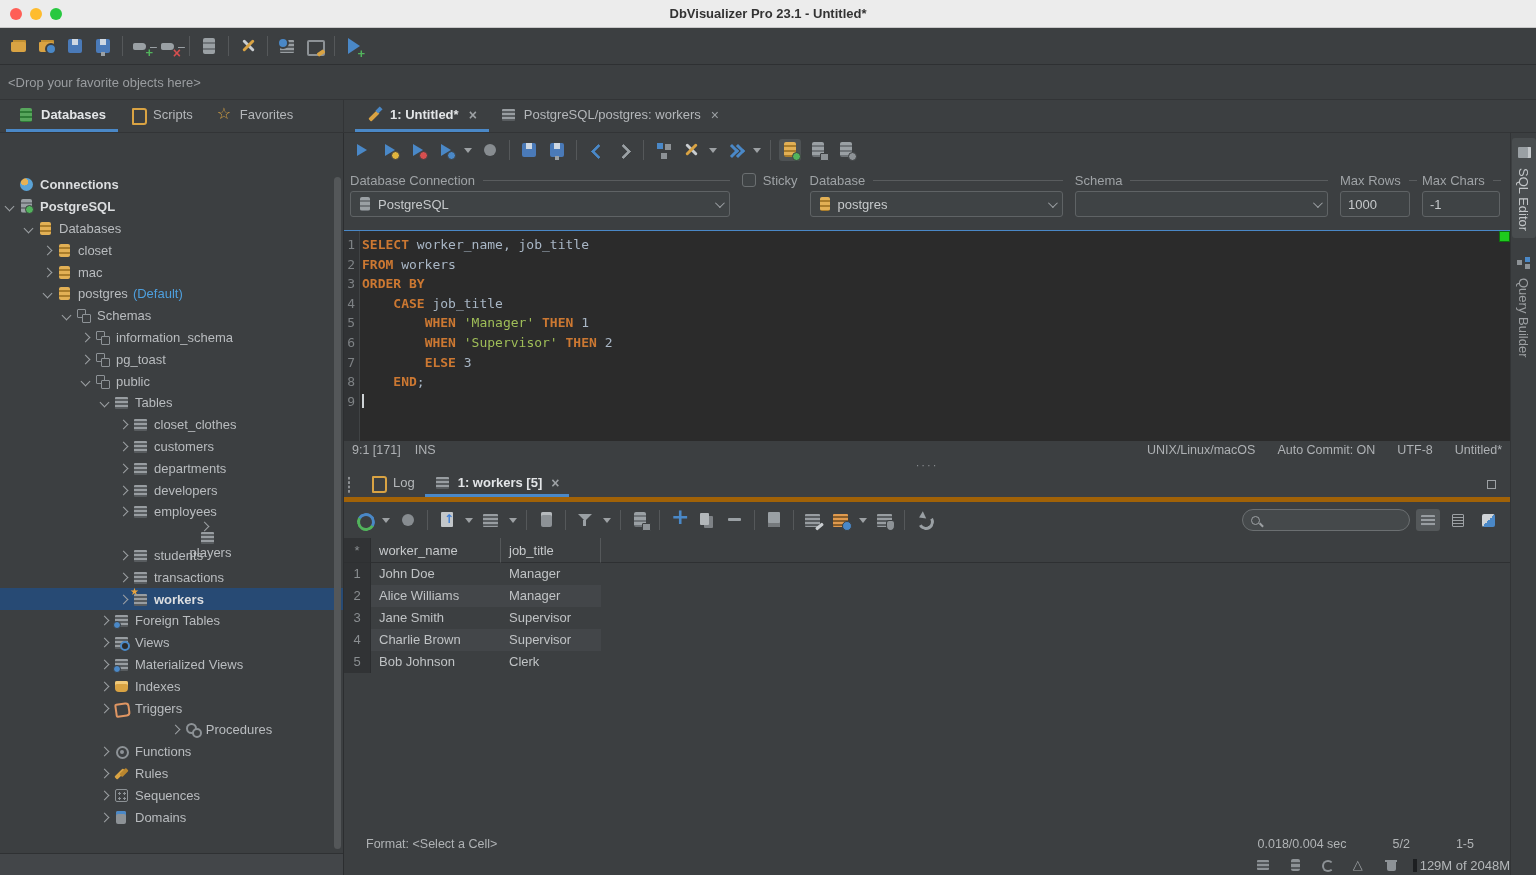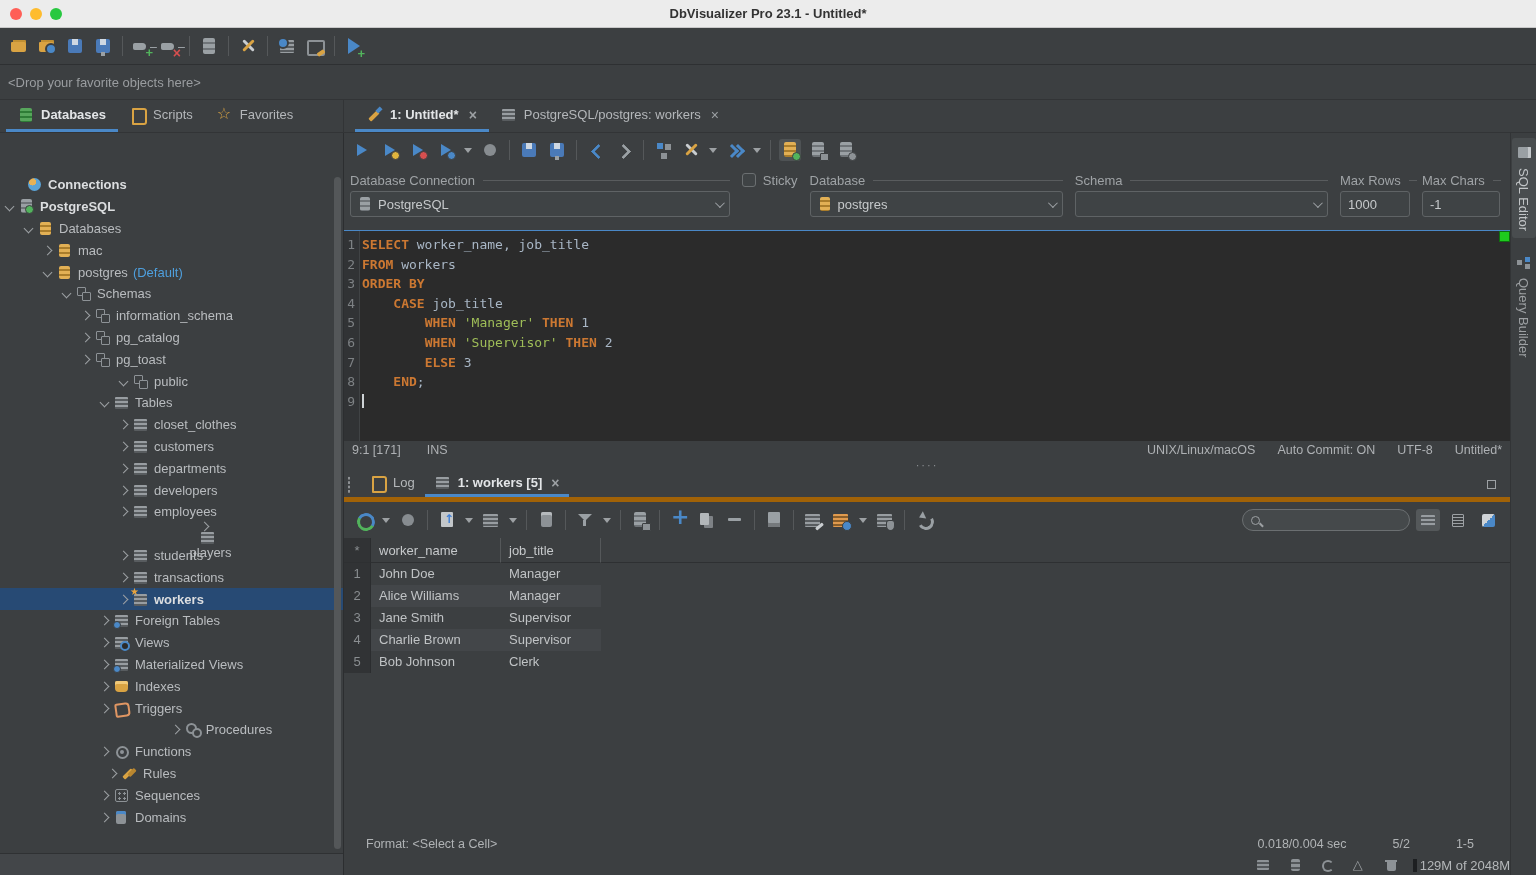--- a/index.html
+++ b/index.html
@@ -154,21 +154,21 @@
   .editor{height:211px;background:linear-gradient(90deg,#313335 0 15px,#404345 15px 16px,#2b2b2b 16px);border-top:1px solid #4a88c7;position:relative;font-family:"DejaVu Sans Mono",monospace;font-size:13px;padding-top:4px;overflow:hidden}
   .cline{display:flex;height:19.6px;line-height:19.6px}
   .lnum{width:15px;flex:none;text-align:right;padding-right:4px;color:#7d8184}
   .ltext{white-space:pre;padding-left:3px}
   .tok-k{color:#cc7832;font-weight:bold}
   .tok-s{color:#9fbe58}
   .tok-p{color:#a9b7c6}
   .caret{display:inline-block;width:1.5px;height:14px;background:#cfd3d6;vertical-align:-2px}
   .greensq{position:absolute;top:0;right:0;width:11px;height:11px;background:#1ecb1e;border:1px solid #0f6f0f}
 
-  .estatus{height:18px;display:flex;align-items:center;padding:0 8px;color:#aeb1b4;font-size:12.5px;gap:26px}
+  .estatus{height:18px;display:flex;align-items:center;padding:0 8px;color:#aeb1b4;font-size:12.5px;gap:14px}
   .estatus .right{margin-left:auto;display:flex;gap:22px}
   .hsplit{height:12px;display:flex;align-items:center;justify-content:center;color:#8d9093;letter-spacing:2px;font-size:11px}
 
   
   .rtabs{height:31px;display:flex;align-items:center;border-bottom:5px solid #a16207;position:relative}
   .vdots{width:5px;height:17px;margin:0 8px 0 3px;background-image:radial-gradient(#8d9093 1px,transparent 1.4px);background-size:4px 4.4px;flex:none}
   .rtab{display:flex;align-items:center;gap:7px;padding:0 10px;height:100%;border-bottom:3px solid transparent;color:#b4b7ba}
   .rtab.active{border-bottom-color:#4a88c7;color:#e3e5e7;font-weight:bold}
   .rtab .x{color:#9da1a4;margin-left:2px;font-size:14px}
   .maxbtn{margin-left:auto;margin-right:14px;width:9px;height:9px;border:1.6px solid #9da1a4}
@@ -277,34 +277,39 @@
         <span>PostgreSQL/postgres: workers</span>
         <span class="x">×</span>
       </div>
     </div>
 </div>
 
 <div class="content">
 
   <div class="sidebar">
     <div class="tree" id="tree">
-        <div class="trow" style="padding-left: 14px;">
+        <div class="trow" style="padding-left: 6px;">
           <span class="arr arr-n"></span>
           <span class="tico tico-globe"></span>
           <span class="tlab b">Connections</span>
         </div>
         <div class="trow" style="padding-left: 6px;">
           <span class="arr arr-o"></span>
           <span class="tico tico-server"></span>
           <span class="tlab b">PostgreSQL</span>
         </div>
         <div class="trow" style="padding-left: 25px;">
           <span class="arr arr-o"></span>
           <span class="tico tico-db"></span>
           <span class="tlab">Databases</span>
+        </div>
+        <div class="trow" style="padding-left: 44px;">
+          <span class="arr arr-c"></span>
+          <span class="tico tico-db"></span>
+          <span class="tlab">closet</span>
         </div>
         <div class="trow" style="padding-left: 44px;">
           <span class="arr arr-c"></span>
           <span class="tico tico-db"></span>
           <span class="tlab">mac</span>
         </div>
         <div class="trow" style="padding-left: 44px;">
           <span class="arr arr-o"></span>
           <span class="tico tico-db"></span>
           <span class="tlab">postgres</span>
@@ -316,28 +321,23 @@
           <span class="tlab">Schemas</span>
         </div>
         <div class="trow" style="padding-left: 82px;">
           <span class="arr arr-c"></span>
           <span class="tico tico-schema"></span>
           <span class="tlab">information_schema</span>
         </div>
         <div class="trow" style="padding-left: 82px;">
           <span class="arr arr-c"></span>
           <span class="tico tico-schema"></span>
-          <span class="tlab">pg_catalog</span>
+          <span class="tlab">pg_toast</span>
         </div>
         <div class="trow" style="padding-left: 82px;">
-          <span class="arr arr-c"></span>
-          <span class="tico tico-schema"></span>
-          <span class="tlab">pg_toast</span>
-        </div>
-        <div class="trow" style="padding-left: 120px;">
           <span class="arr arr-o"></span>
           <span class="tico tico-schema"></span>
           <span class="tlab">public</span>
         </div>
         <div class="trow" style="padding-left: 101px;">
           <span class="arr arr-o"></span>
           <span class="tico tico-table"></span>
           <span class="tlab">Tables</span>
         </div>
         <div class="trow" style="padding-left: 120px;">
@@ -413,21 +413,21 @@
         <div class="trow" style="padding-left: 101px; justify-content: center;">
           <span class="arr arr-c"></span>
           <span class="tico tico-gears"></span>
           <span class="tlab">Procedures</span>
         </div>
         <div class="trow" style="padding-left: 101px;">
           <span class="arr arr-c"></span>
           <span class="tico tico-gear"></span>
           <span class="tlab">Functions</span>
         </div>
-        <div class="trow" style="padding-left: 101px; margin-left: 8px;">
+        <div class="trow" style="padding-left: 101px;">
           <span class="arr arr-c"></span>
           <span class="tico tico-gavel"></span>
           <span class="tlab">Rules</span>
         </div>
         <div class="trow" style="padding-left: 101px;">
           <span class="arr arr-c"></span>
           <span class="tico tico-dice"></span>
           <span class="tlab">Sequences</span>
         </div>
         <div class="trow" style="padding-left: 101px;">

